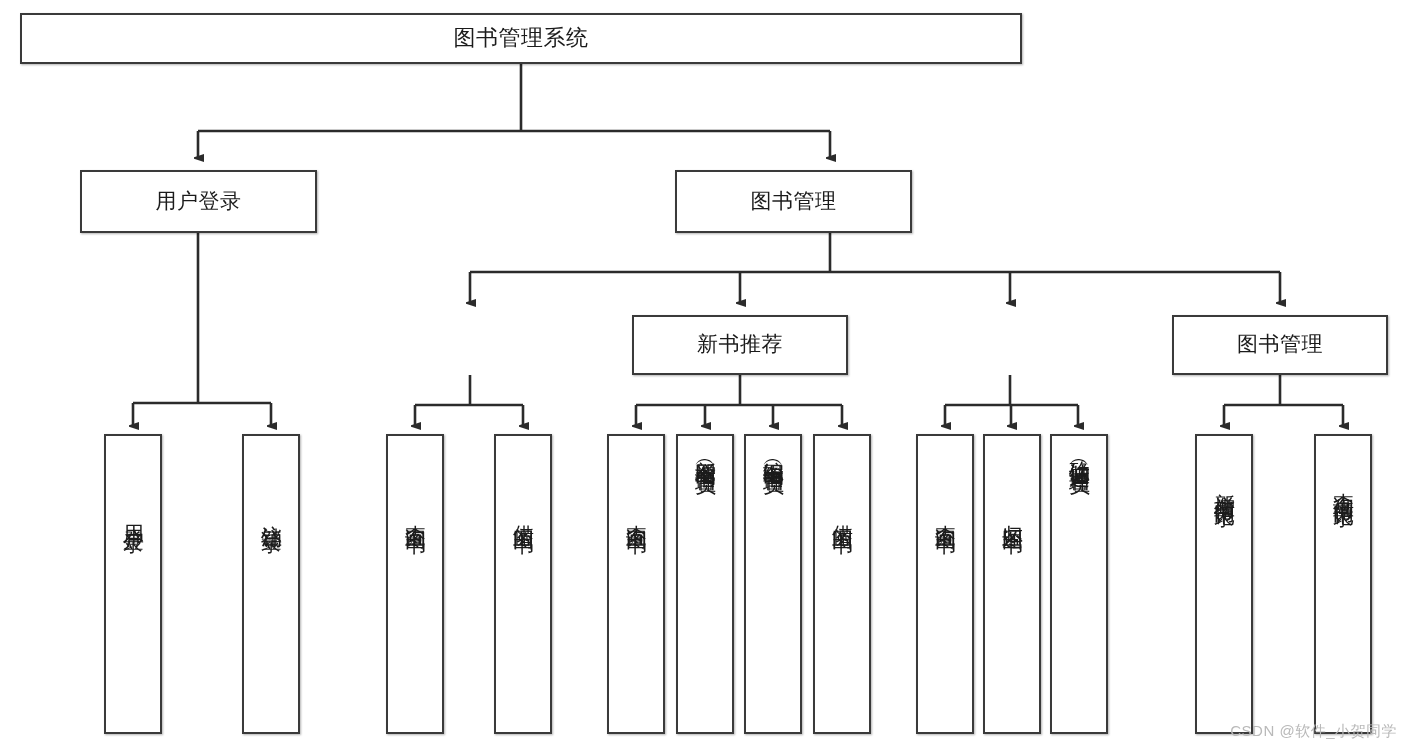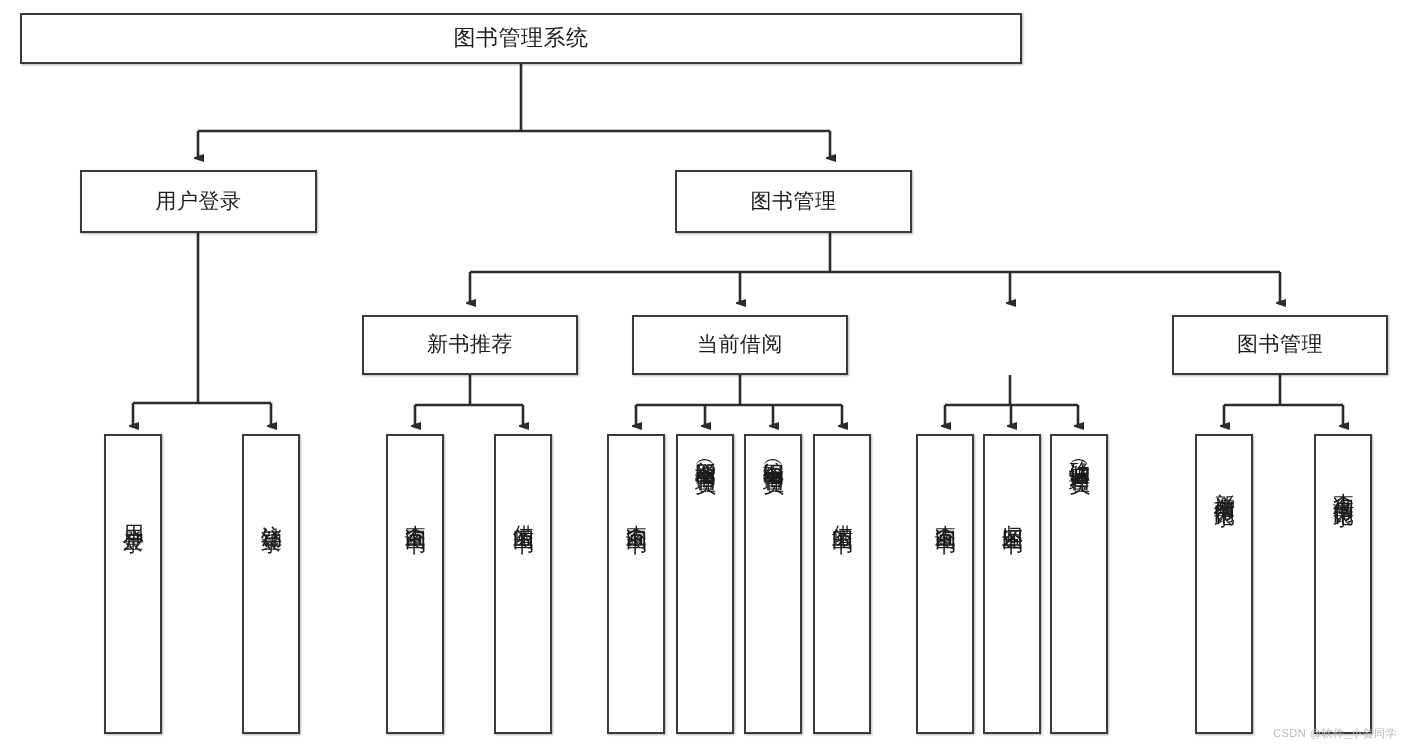--- a/index.html
+++ b/index.html
@@ -60,21 +60,21 @@
     letter-spacing: 3px;
     white-space: nowrap;
   }
   .node.vert.tall-text .label {
     letter-spacing: 2px;
   }
   .watermark {
     position: absolute;
     right: 8px;
     bottom: 6px;
-    font-size: 11px;
+    font-size: 15px;
     color: #b9b9b9;
     letter-spacing: 0.5px;
     white-space: nowrap;
   }
 </style>
 </head>
 <body>
 
 <div id="canvas">
 
@@ -132,25 +132,22 @@
     <span class="label">图书管理系统</span>
   </div>
 
   <div class="node horiz" style="left:80px; top:170px; width:237px; height:63px;">
     <span class="label">用户登录</span>
   </div>
   <div class="node horiz" style="left:675px; top:170px; width:237px; height:63px;">
     <span class="label">图书管理</span>
   </div>
 
-  <div class="node horiz" style="left:362px; top:315px; width:216px; height:60px;">
+  <div class="node horiz" style="left:632px; top:315px; width:216px; height:60px;">
     <span class="label">新书推荐</span>
-  </div>
-  <div class="node horiz" style="left:632px; top:315px; width:216px; height:60px;">
-    <span class="label">当前借阅</span>
   </div>
   <div class="node horiz" style="left:1172px; top:315px; width:216px; height:60px;">
     <span class="label">图书管理</span>
   </div>
 
   <div class="node vert" style="left:104px; top:434px; width:58px; height:300px; padding-top:72px;">
     <span class="label">用户登录</span>
   </div>
   <div class="node vert" style="left:242px; top:434px; width:58px; height:300px; padding-top:72px;">
     <span class="label">注销登录</span>

